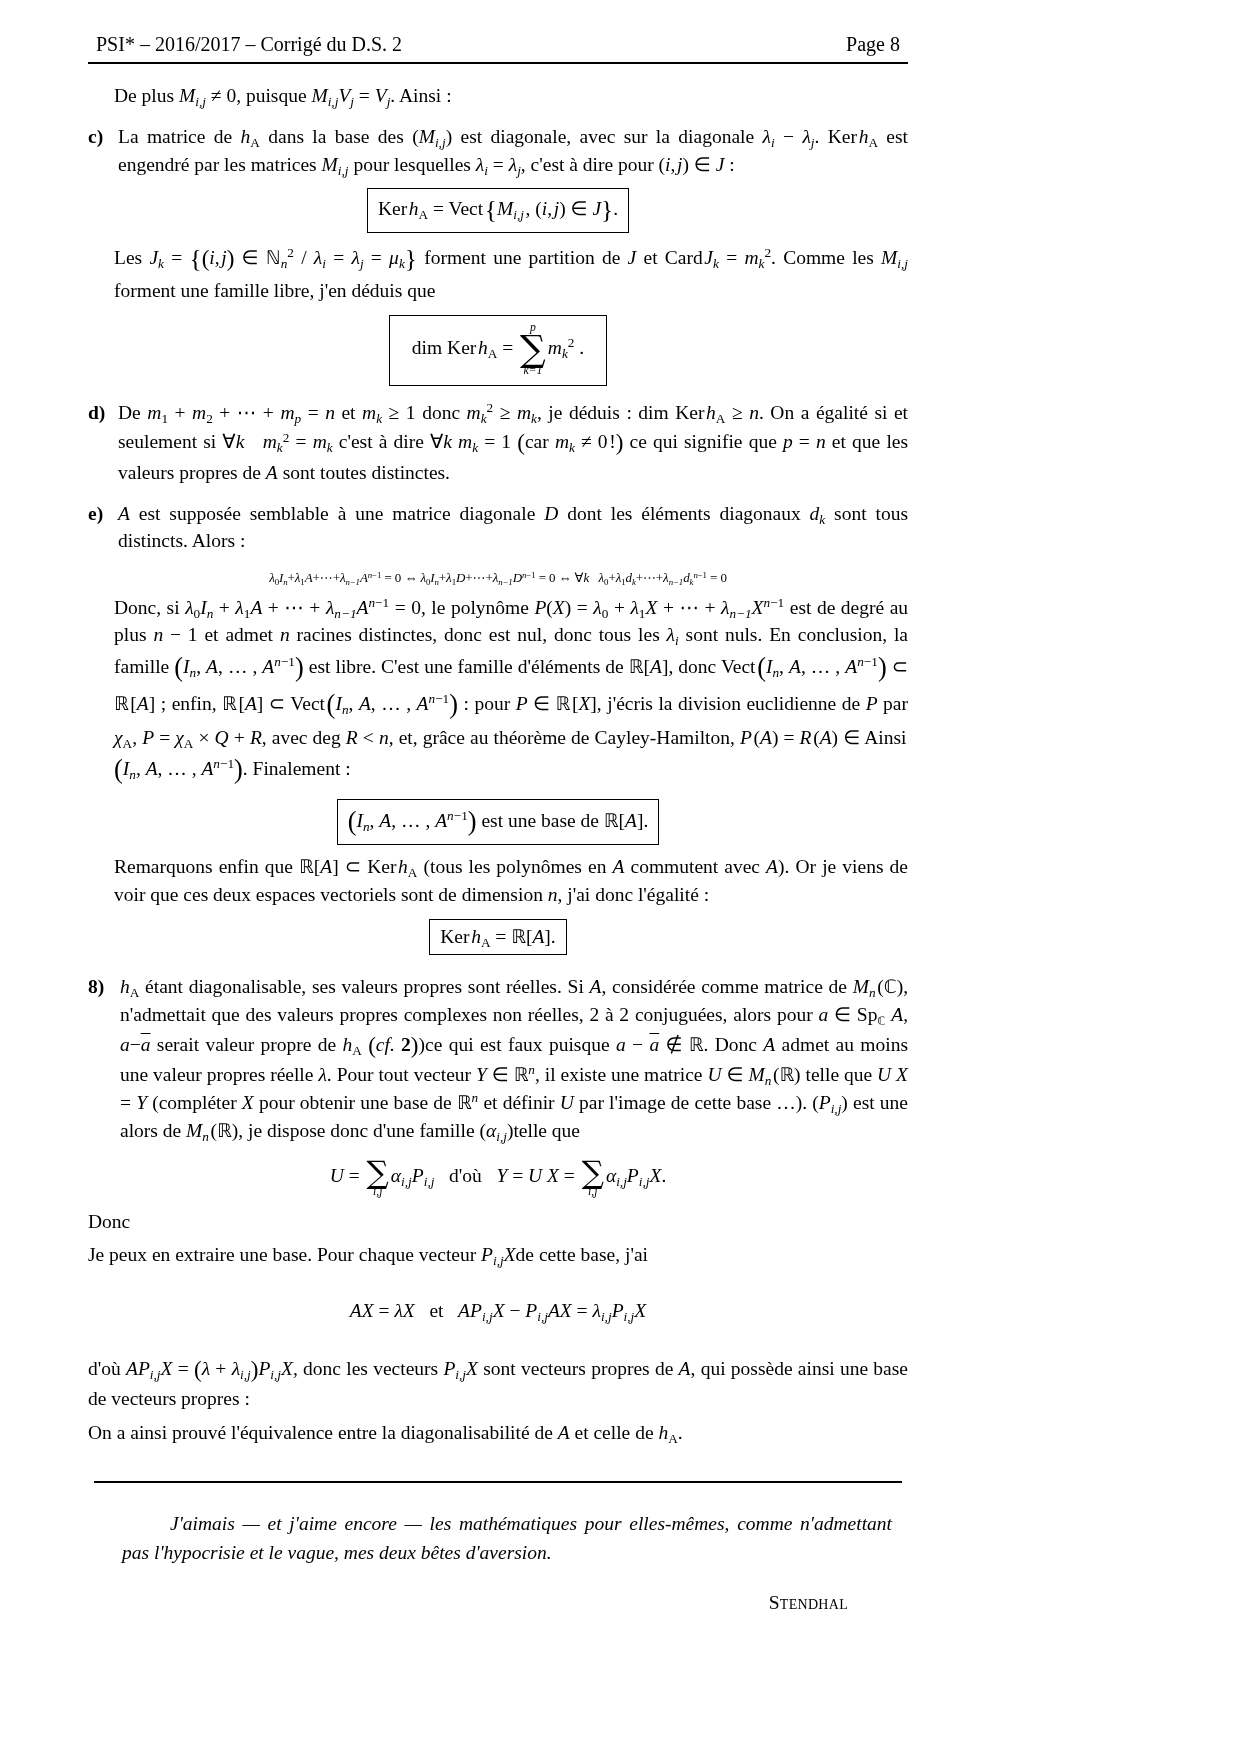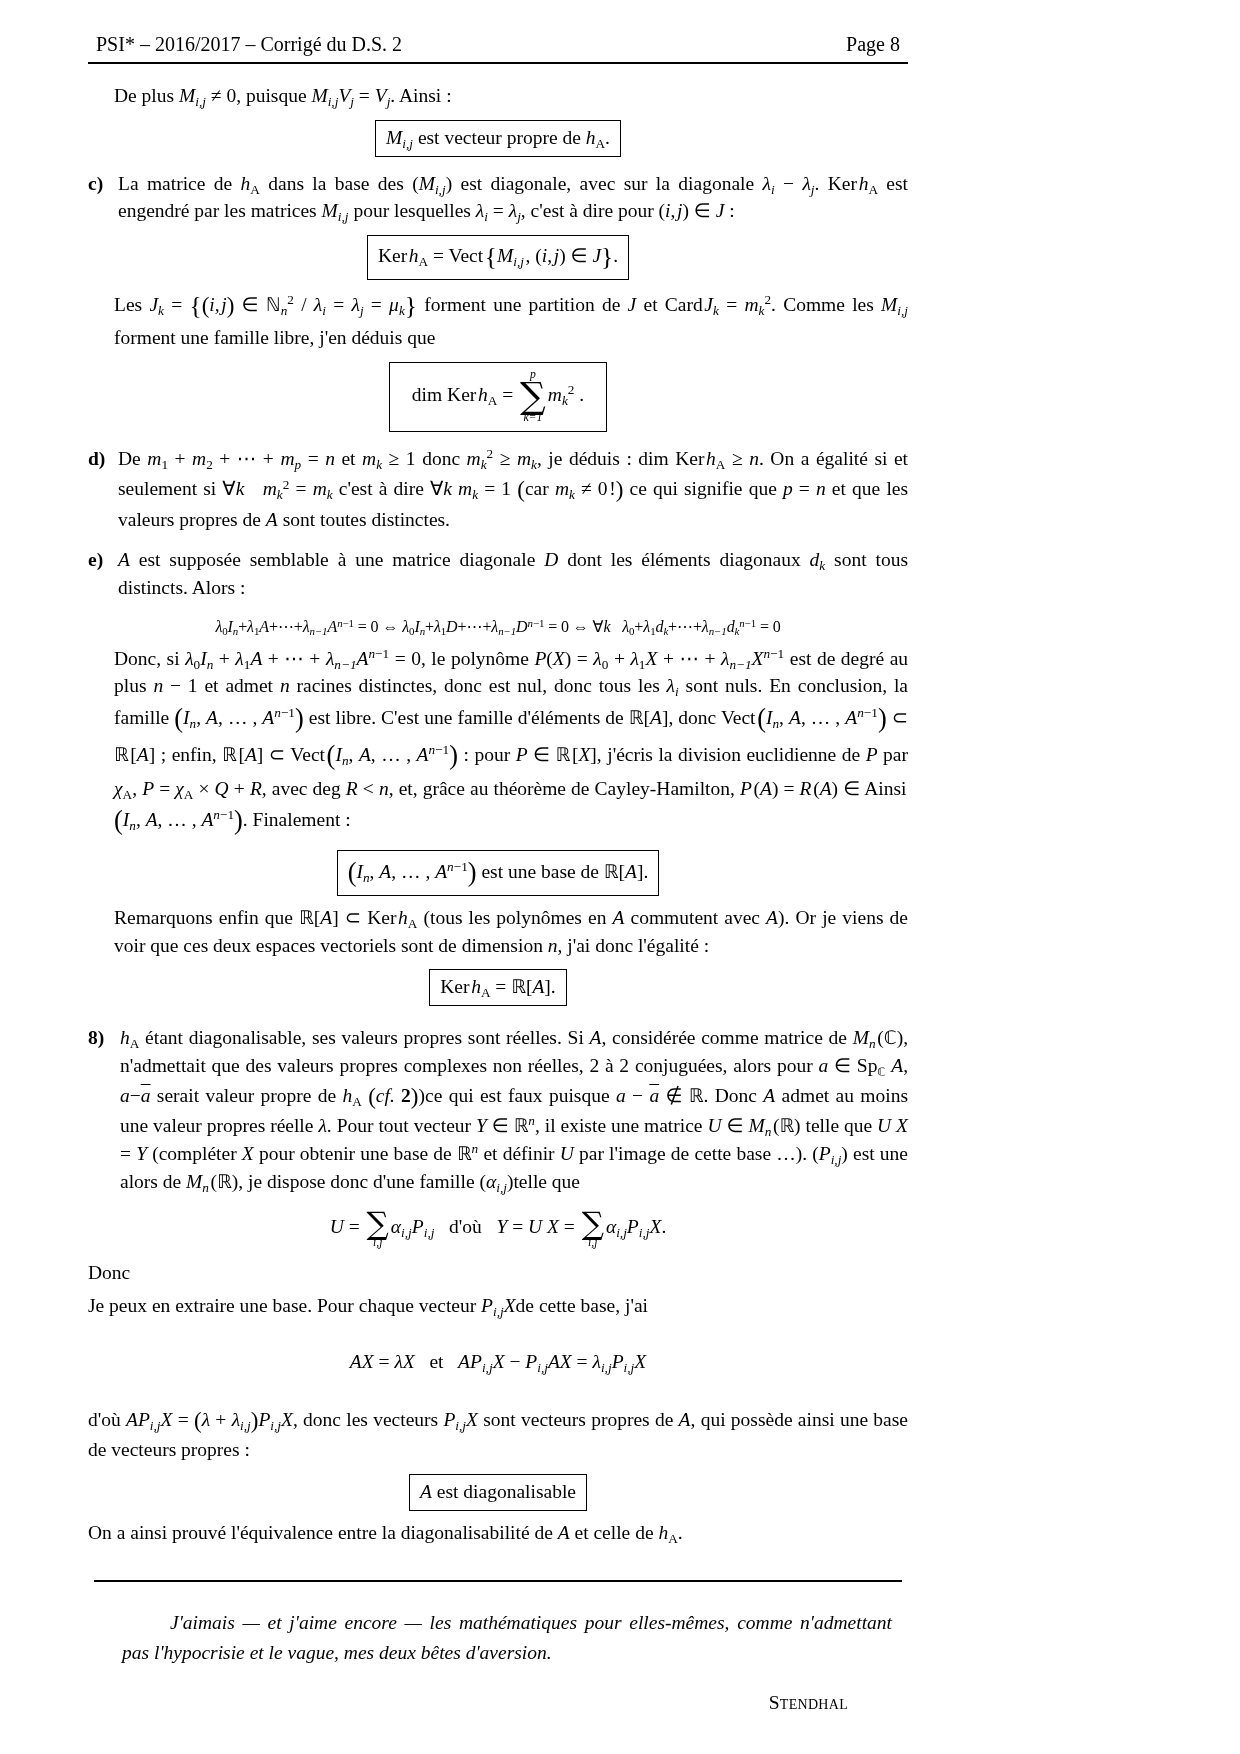--- a/index.html
+++ b/index.html
@@ -32,21 +32,21 @@
   .m { font-style:italic; font-family:"Liberation Serif", serif; }
   .up { font-style:normal; }
   .bb { font-family:"DejaVu Sans", sans-serif; font-style:normal; font-size:0.95em; }
   .cal { font-style:italic; font-family:"Liberation Serif", serif; }
   sub { font-size:0.68em; font-style:italic; vertical-align:-0.32em; line-height:0; }
   sup { font-size:0.68em; vertical-align:0.50em; line-height:0; }
   sub.up, sup.up { font-style:normal; }
 
   .eq { text-align:center; margin:14px 0 10px 0; }
   .eqline { text-align:center; white-space:nowrap; margin:28px 0; }
-  .wide { font-size:16px; white-space:nowrap; text-align:center; margin:14px 0 6px 0;
+  .wide { font-size:13px; white-space:nowrap; text-align:center; margin:14px 0 6px 0;
           letter-spacing:-0.1px; }
 
   
   .boxwrap { text-align:center; margin:10px 0 8px 0; }
   .box { display:inline-block; border:1.6px solid #000; padding:3px 10px 4px 10px; }
 
   
   .sum { display:inline-flex; flex-direction:column; align-items:center;
          vertical-align:middle; margin:0 2px; line-height:1; }
   .sum .lim { font-size:0.60em; font-style:italic; }
@@ -74,25 +74,20 @@
   <div class="header">
     <span>PSI* – 2016/2017 – Corrigé du D.S. 2</span>
     <span>Page 8</span>
   </div>
   <div class="rule"></div>
 
   <div class="para indent">
     <span>De plus </span><span class="m">M</span><sub>i,j</sub><span> ≠ 0, puisque </span><span class="m">M</span><sub>i,j</sub><span class="m">V</span><sub>j</sub> = <span class="m">V</span><sub>j</sub><span>. Ainsi :</span>
   </div>
 
-  <div class="boxwrap">
-    <span class="box">
-      <span class="m">M</span><sub>i,j</sub><span> est vecteur propre de </span><span class="m">h</span><sub class="up">A</sub>.
-    </span>
-  </div>
 
   <div class="hang">
     <span class="lbl">c)</span>
     <span class="bdy">
       <span>La matrice de </span><span class="m">h</span><sub class="up">A</sub><span> dans la base des </span>(<span class="m">M</span><sub>i,j</sub>)<span> est diagonale, avec sur la diagonale </span><span class="m">λ</span><sub>i</sub> − <span class="m">λ</span><sub>j</sub><span>. Ker</span> <span class="m">h</span><sub class="up">A</sub><span> est</span>
       <span>engendré par les matrices </span><span class="m">M</span><sub>i,j</sub><span> pour lesquelles </span><span class="m">λ</span><sub>i</sub> = <span class="m">λ</span><sub>j</sub><span>, c'est à dire pour </span>(<span class="m">i</span>, <span class="m">j</span>) ∈ <span class="m">J</span><span> :</span>
     </span>
   </div>
 
   <div class="boxwrap">
@@ -201,25 +196,20 @@
 
   <div class="eqline">
     <span class="m">AX</span> = <span class="m">λX</span>&nbsp;&nbsp;&nbsp;<span class="up">et</span>&nbsp;&nbsp;&nbsp;<span class="m">AP</span><sub>i,j</sub><span class="m">X</span> − <span class="m">P</span><sub>i,j</sub><span class="m">AX</span> = <span class="m">λ</span><sub>i,j</sub><span class="m">P</span><sub>i,j</sub><span class="m">X</span>
   </div>
 
   <div class="para">
     <span>d'où </span><span class="m">AP</span><sub>i,j</sub><span class="m">X</span> = <span class="medparen">(</span><span class="m">λ</span> + <span class="m">λ</span><sub>i,j</sub><span class="medparen">)</span><span class="m">P</span><sub>i,j</sub><span class="m">X</span><span>, donc les vecteurs </span><span class="m">P</span><sub>i,j</sub><span class="m">X</span><span> sont vecteurs propres de </span><span class="m">A</span><span>, qui possède ainsi</span>
     <span>une base de vecteurs propres :</span>
   </div>
 
-  <div class="boxwrap">
-    <span class="box">
-      <span class="m">A</span> est diagonalisable
-    </span>
-  </div>
 
   <div class="para">
     <span>On a ainsi prouvé l'équivalence entre la diagonalisabilité de </span><span class="m">A</span><span> et celle de </span><span class="m">h</span><sub class="up">A</sub><span>.</span>
   </div>
 
   <div class="footrule"></div>
 
   <div class="quote">
     <span class="first">J'aimais — et j'aime encore — les mathématiques pour elles-mêmes, comme</span>
     <span>n'admettant pas l'hypocrisie et le vague, mes deux bêtes d'aversion.</span>

